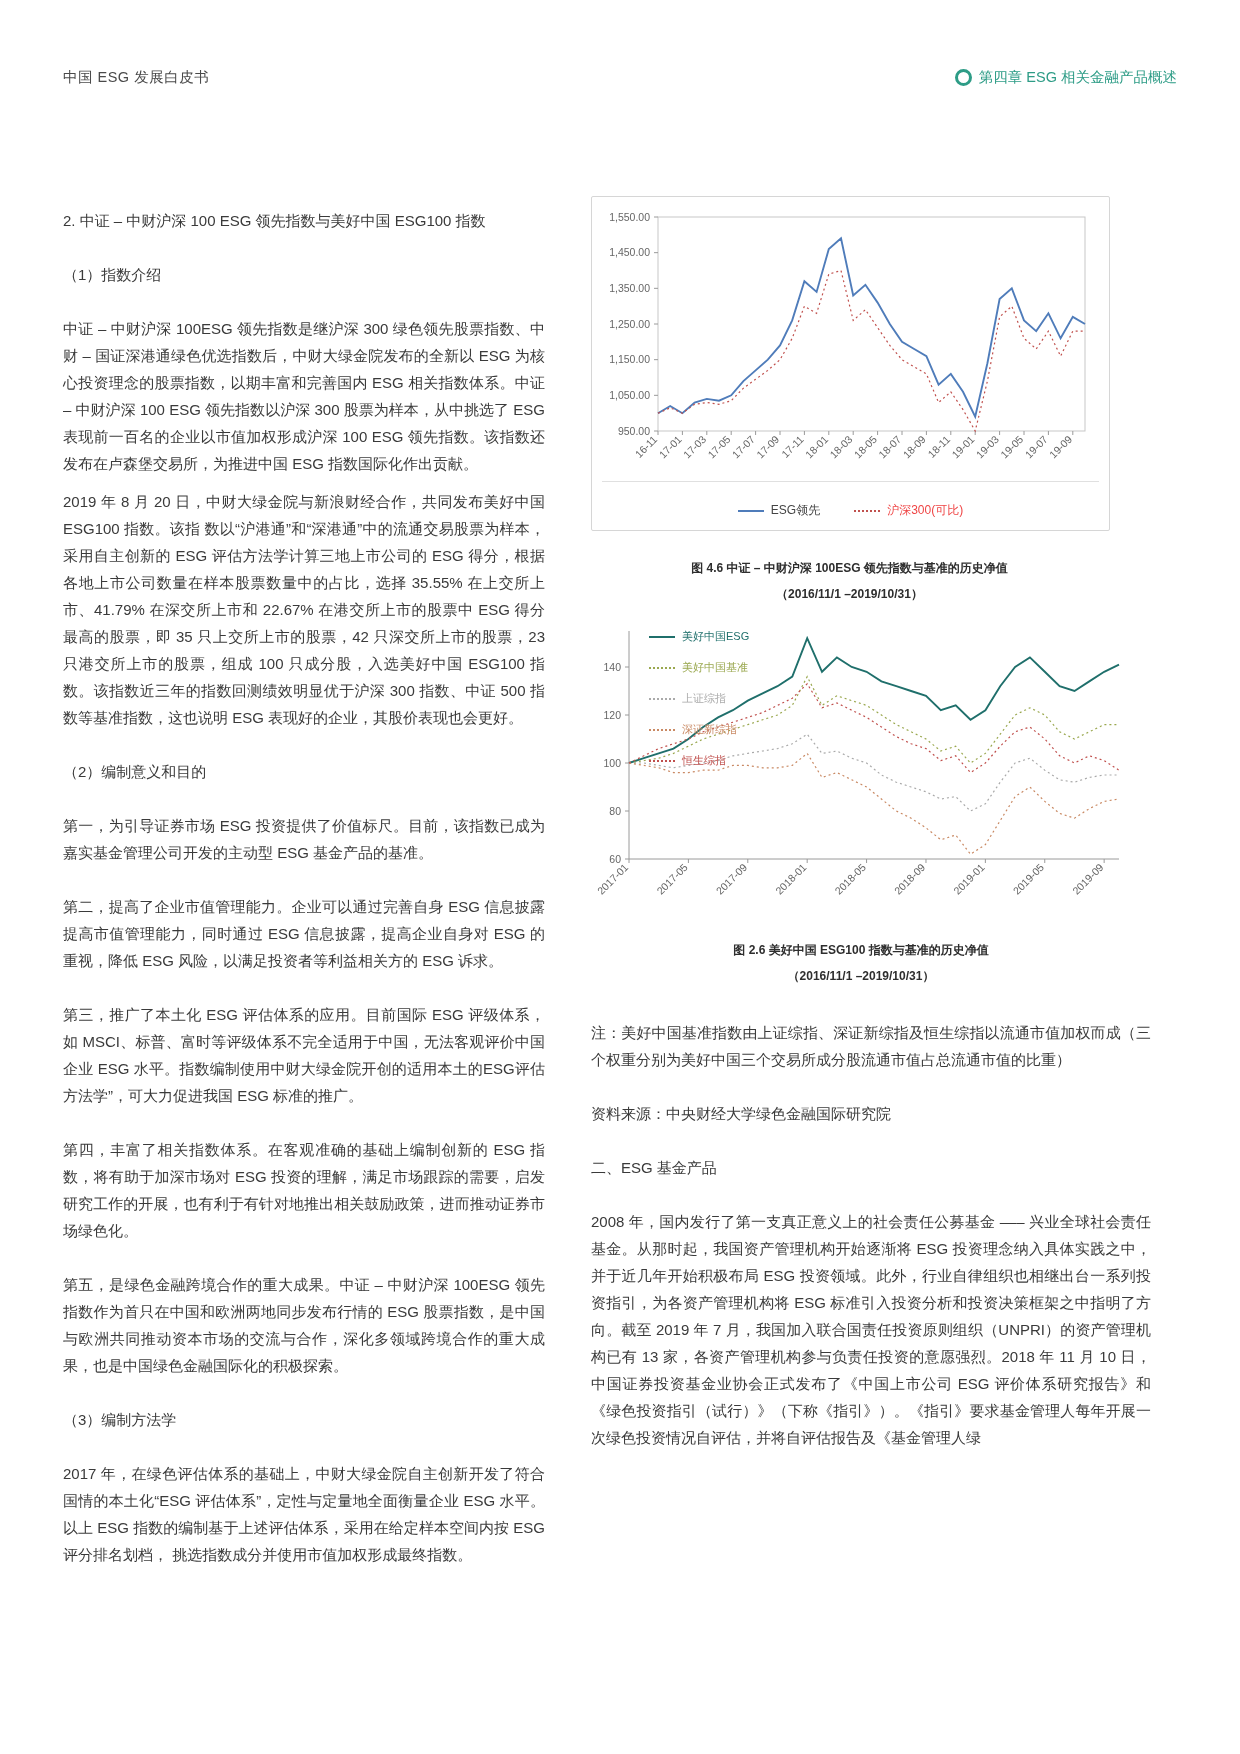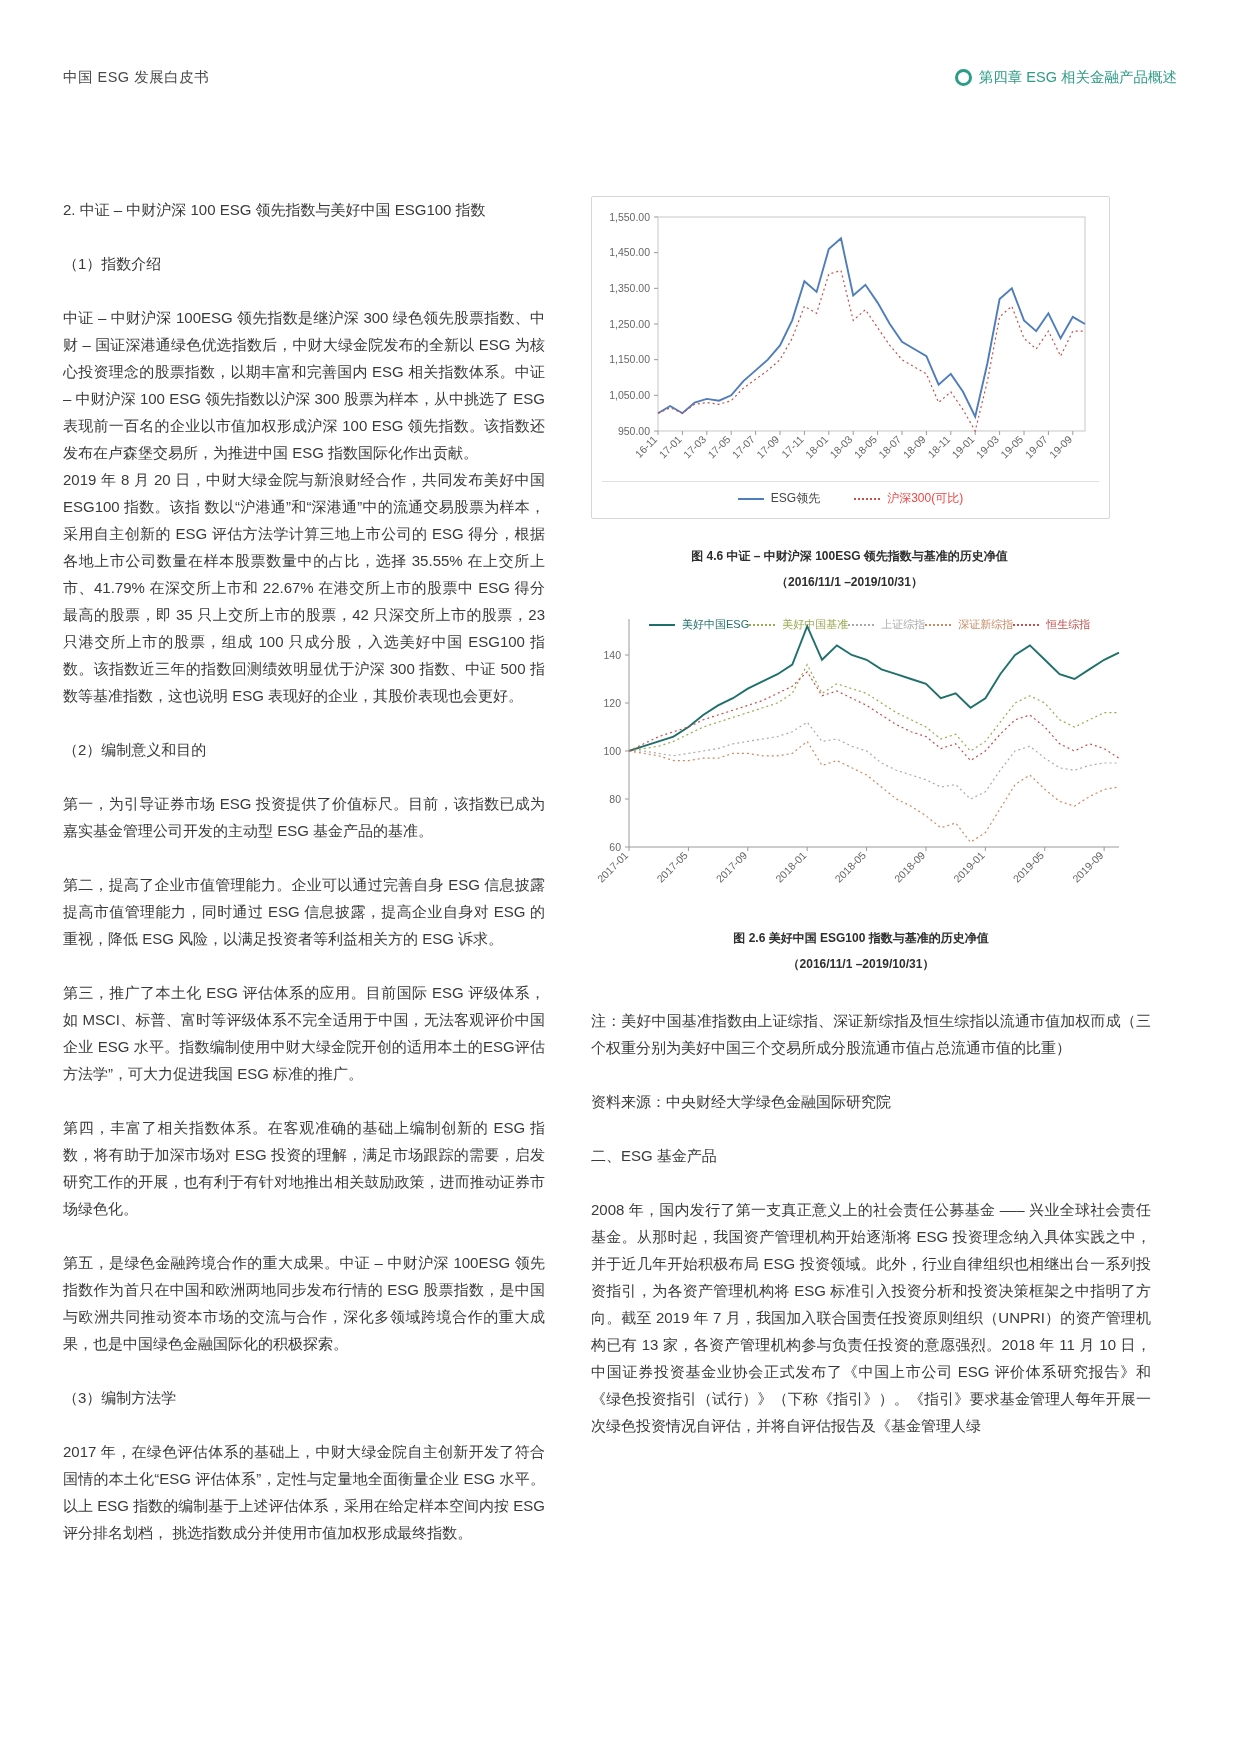--- a/index.html
+++ b/index.html
@@ -21,38 +21,38 @@
   .ring{width:11px;height:11px;border:3.5px solid #2d9c86;border-radius:50%;display:inline-block;}
   
   .content{
     position:absolute;top:196px;left:63px;right:52px;
     display:flex;gap:46px;
   }
   .col-left{width:482px;flex:0 0 482px;}
   .col-right{width:560px;flex:0 0 560px;}
   .para{
     font-size:15px;line-height:27px;text-align:justify;
-    margin:0 0 27px 0;
+    margin:11px 0 27px 0;
   }
   .para.no-gap{margin-bottom:0;}
   .sub{margin-bottom:27px;}
   
   .chart-box{
     width:517px;border:1px solid #d6d6d6;border-radius:2px;
     background:#fff;position:relative;padding-top:6px;
   }
   .chart-plain{width:540px;position:relative;margin-top:6px;}
   svg text{font-family:"Liberation Sans","DejaVu Sans",sans-serif;font-size:10.5px;fill:#666;}
   .legend{font-size:12px;color:#444;}
   .legend-bottom{
     display:flex;justify-content:center;gap:34px;align-items:center;
-    border-top:1px solid #e0e0e0;padding:8px 0 11px 0;margin:2px 10px 0 10px;
+    border-top:1px solid #e0e0e0;padding:20px 0 11px 0;margin:2px 10px 0 10px;
   }
   .legend-overlay{
-    position:absolute;left:58px;top:12px;display:flex;gap:0;
+    position:absolute;left:58px;top:12px;display:flex;flex-direction:column;gap:16px;
     font-size:11px;
   }
   .legend-item{display:inline-flex;align-items:center;gap:7px;white-space:nowrap;}
   .legend-line{width:26px;height:0;display:inline-block;}
   .caption{
     text-align:center;font-weight:bold;font-size:12px;color:#2e2e2e;
     line-height:26px;margin:24px 0 10px 0;width:517px;
   }
   .caption2{width:540px;}
   .caption .cap-line{display:block;}

